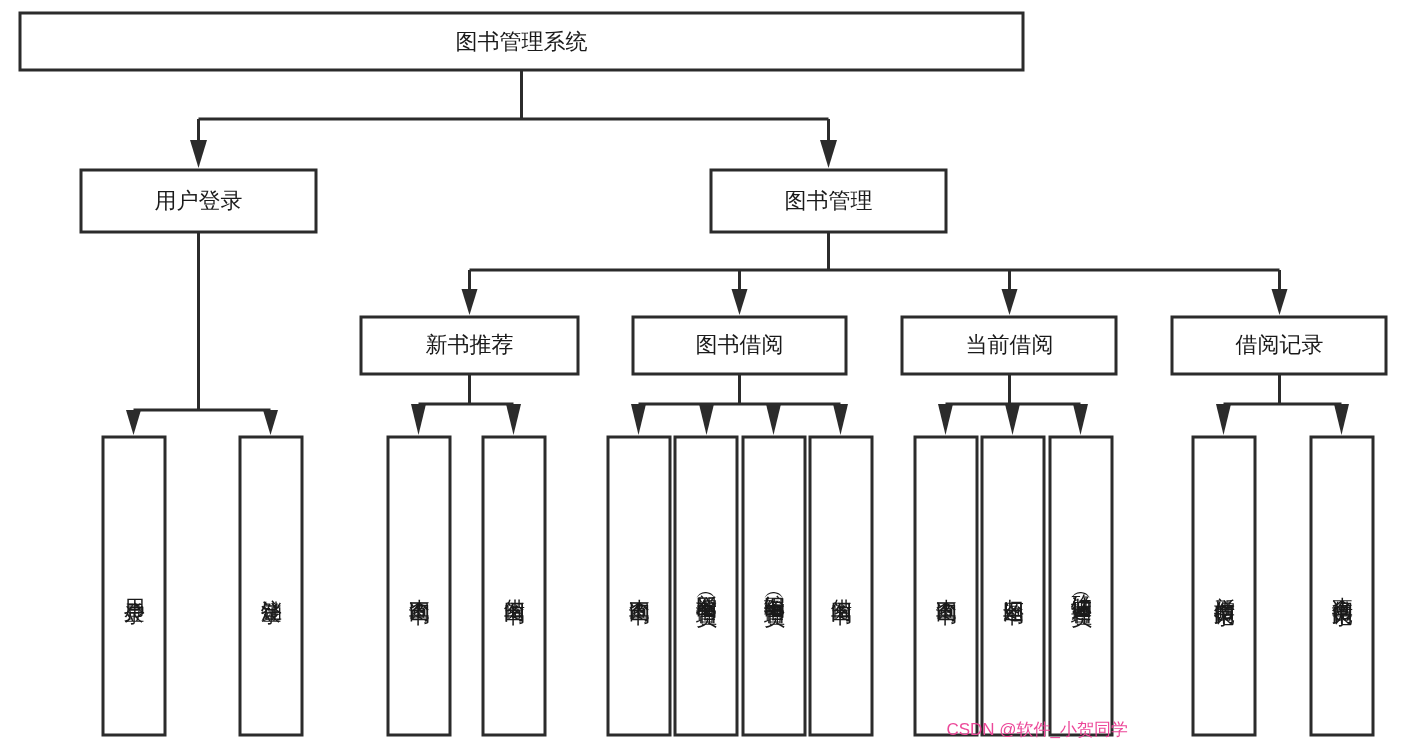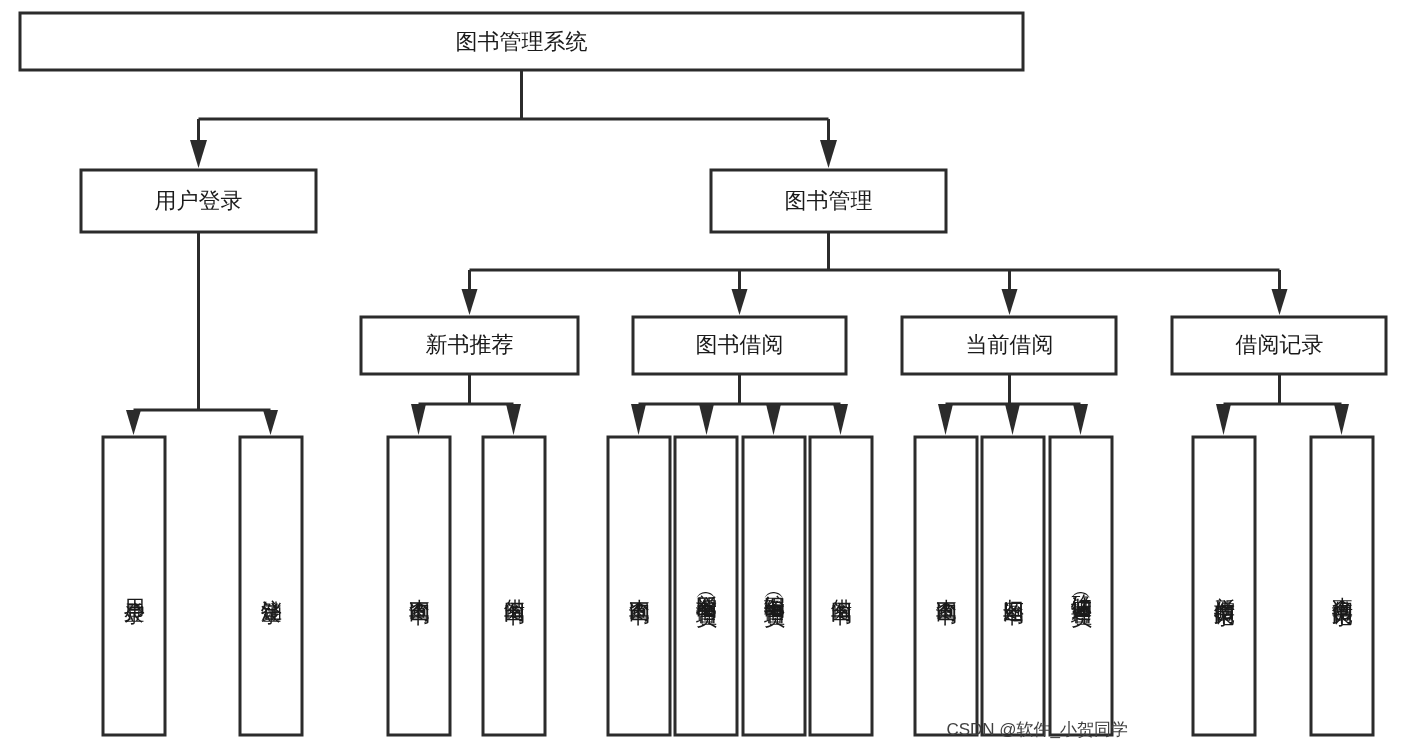--- a/index.html
+++ b/index.html
@@ -63,21 +63,21 @@
     text-align: center;
     white-space: nowrap;
     pointer-events: none;
   }
   .watermark {
     position: absolute;
     right: 18px;
     bottom: 6px;
     font-family: "Liberation Sans", "DejaVu Sans", sans-serif;
     font-size: 17px;
-    color: #404040;
+    color: #ec4899;
     white-space: nowrap;
   }
 </style>
 </head>
 <body>
 
 <div id="diagram-root">
 
   <svg id="tree-svg" viewBox="0 0 1405 747">
     <defs></defs>

